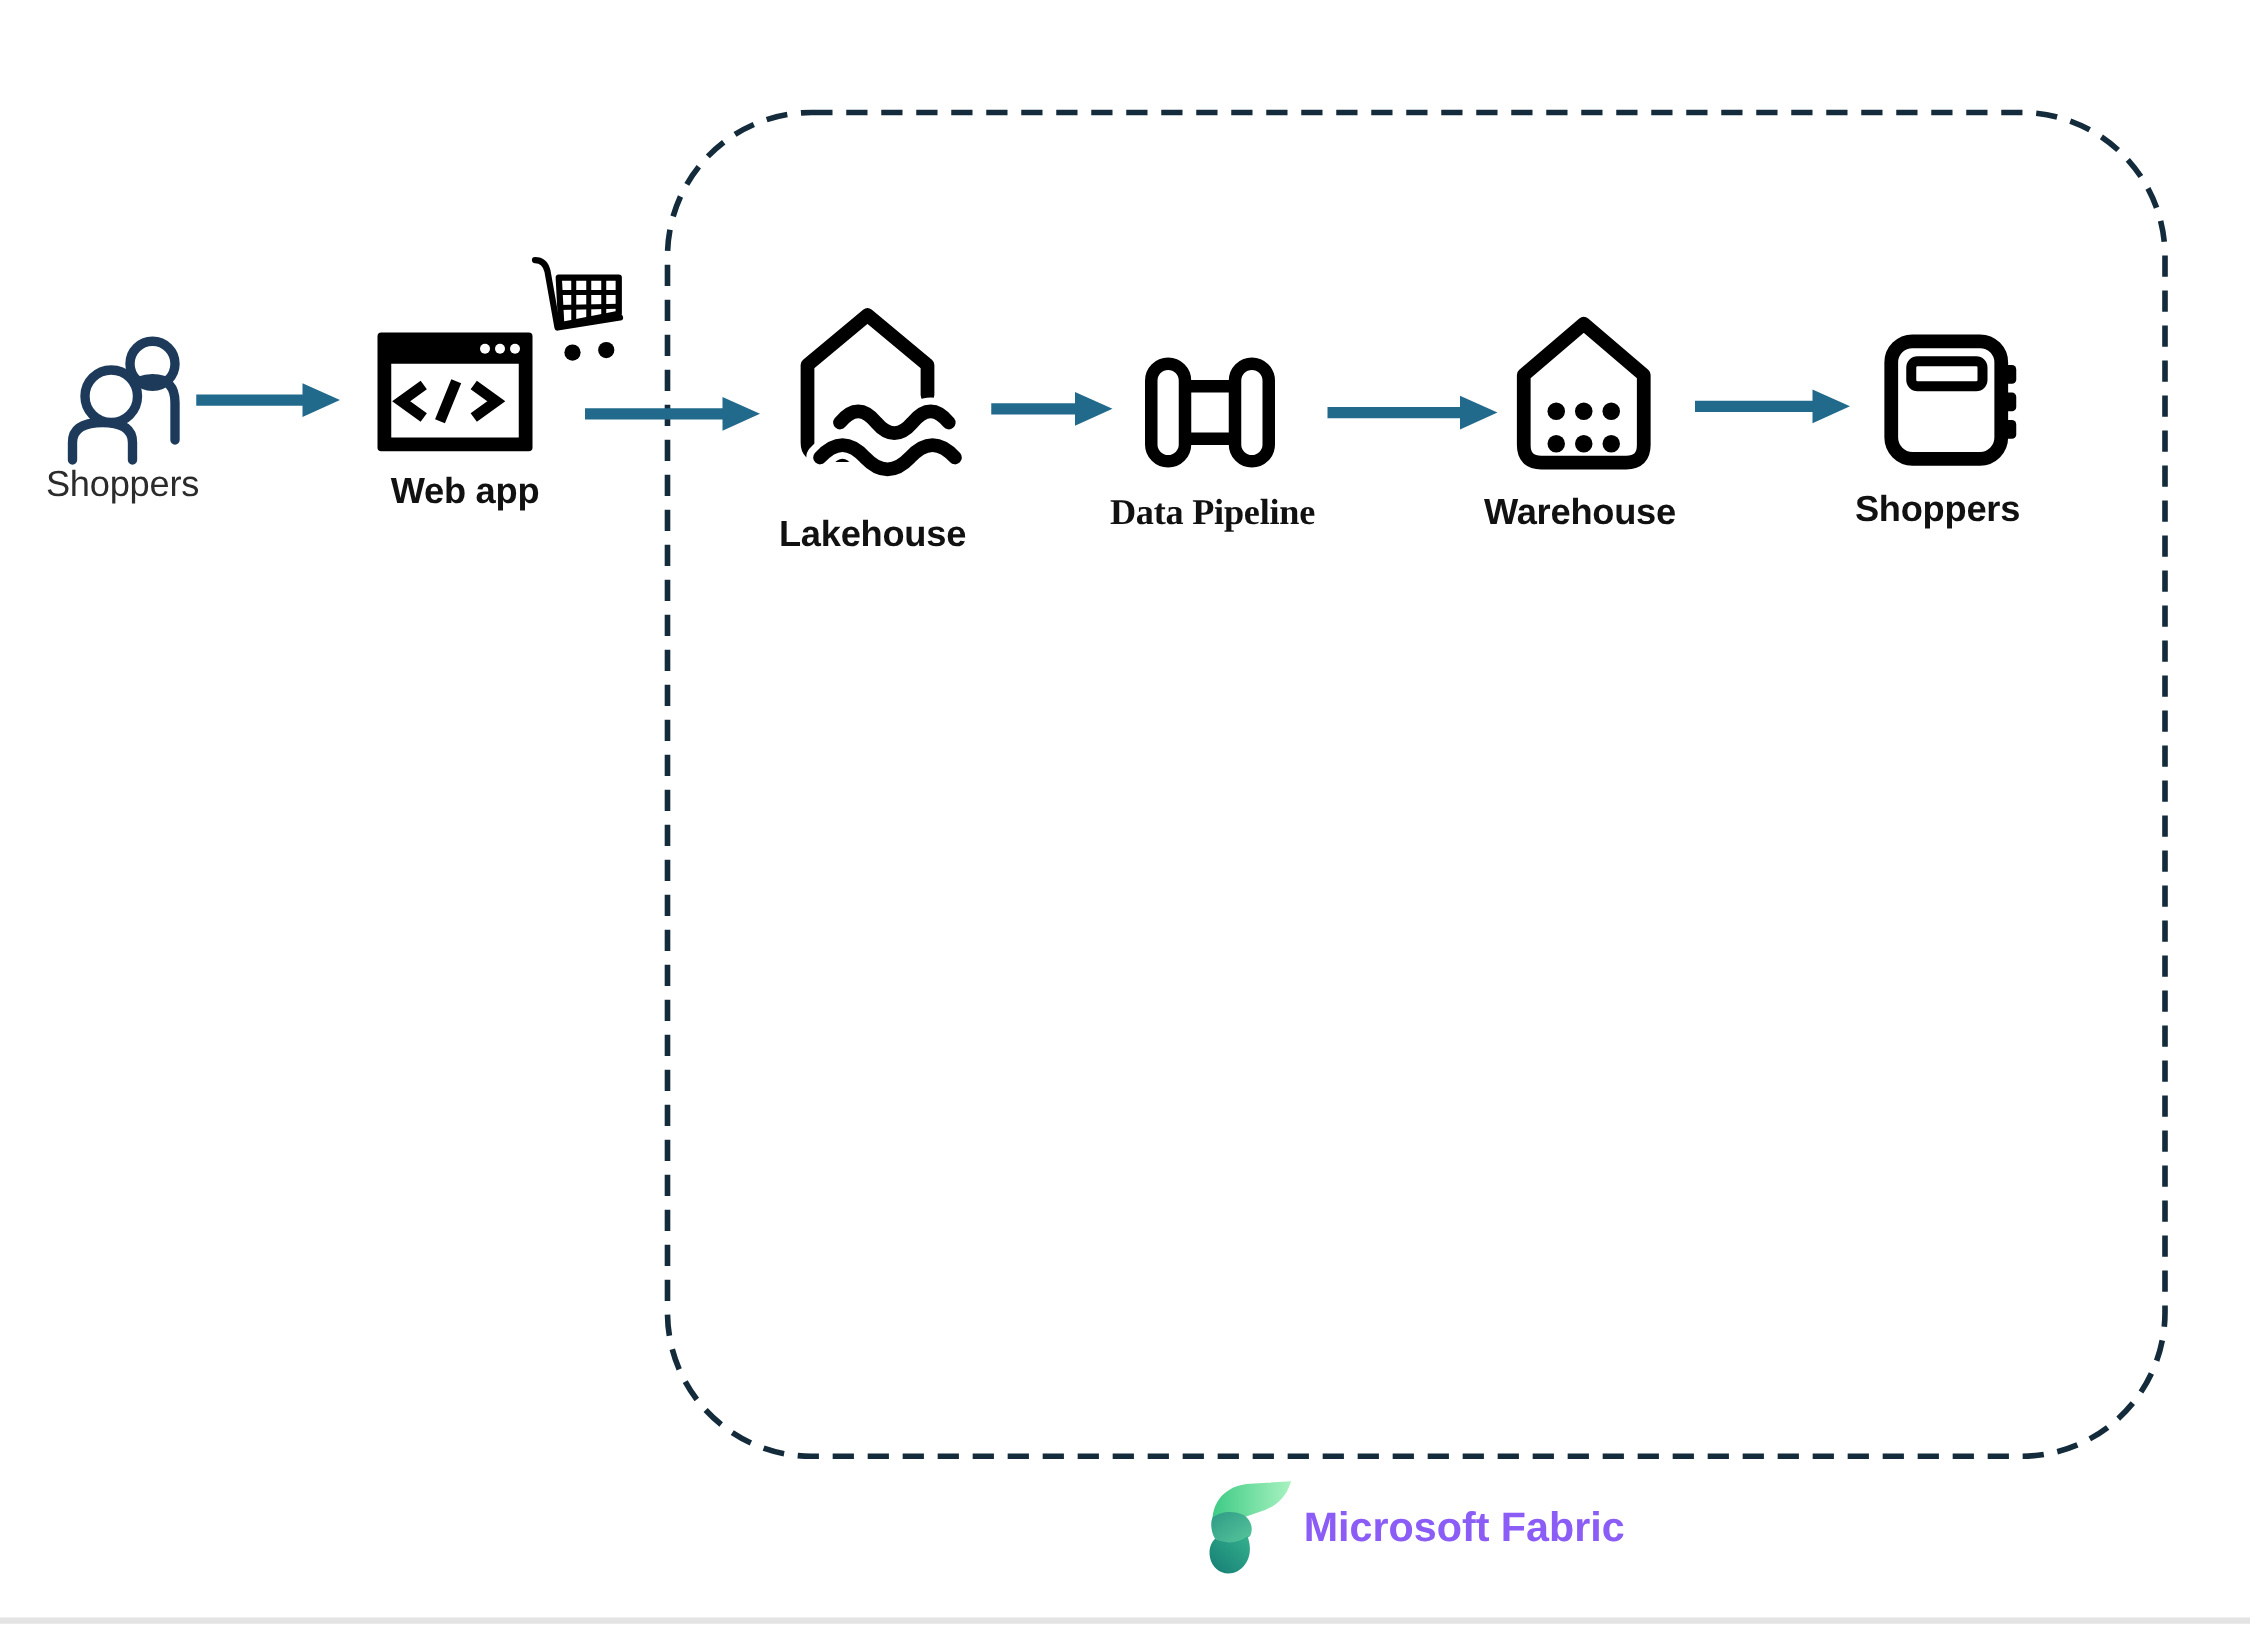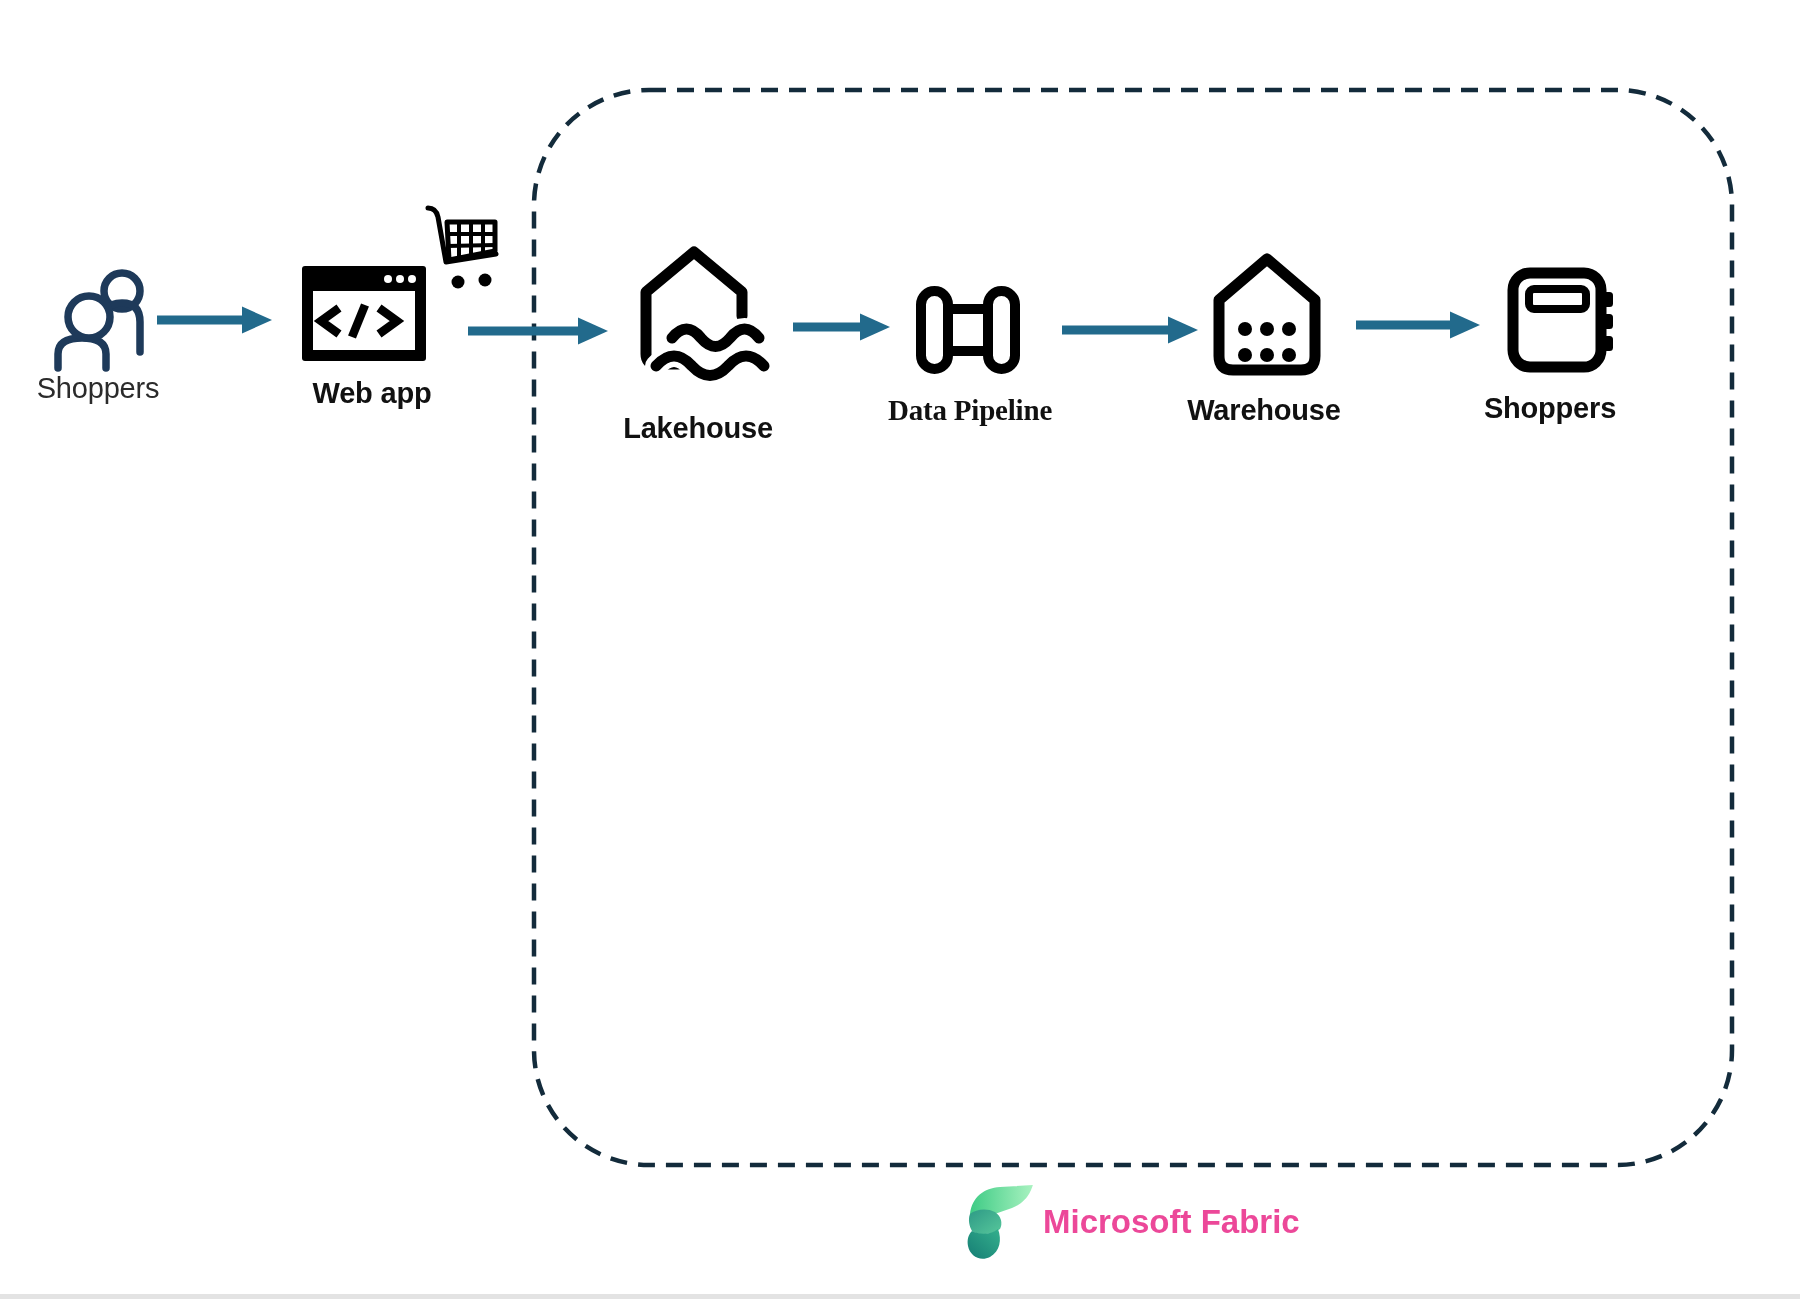--- a/index.html
+++ b/index.html
@@ -19,21 +19,21 @@
     font-weight:700;
     color:#111111;
     letter-spacing:-0.2px;
   }
   .node-label.regular{font-weight:400;color:#2b2b2b;}
   .fabric-caption{
     position:absolute;
     white-space:nowrap;
     font-size:33px;
     font-weight:700;
-    color:#ec4899;
+    color:#8b5cf6;
   }
   .bottom-rule{
     position:absolute;
     left:0;top:1294px;
     width:1800px;height:5px;
     background:#e3e3e3;
   }
 </style>
 </head>
 <body>

